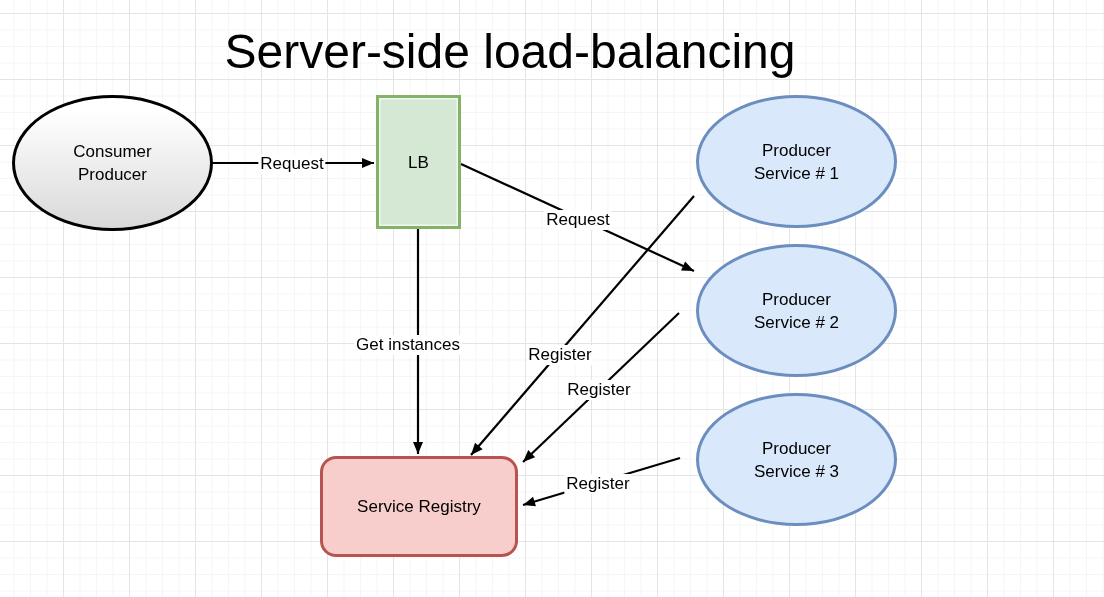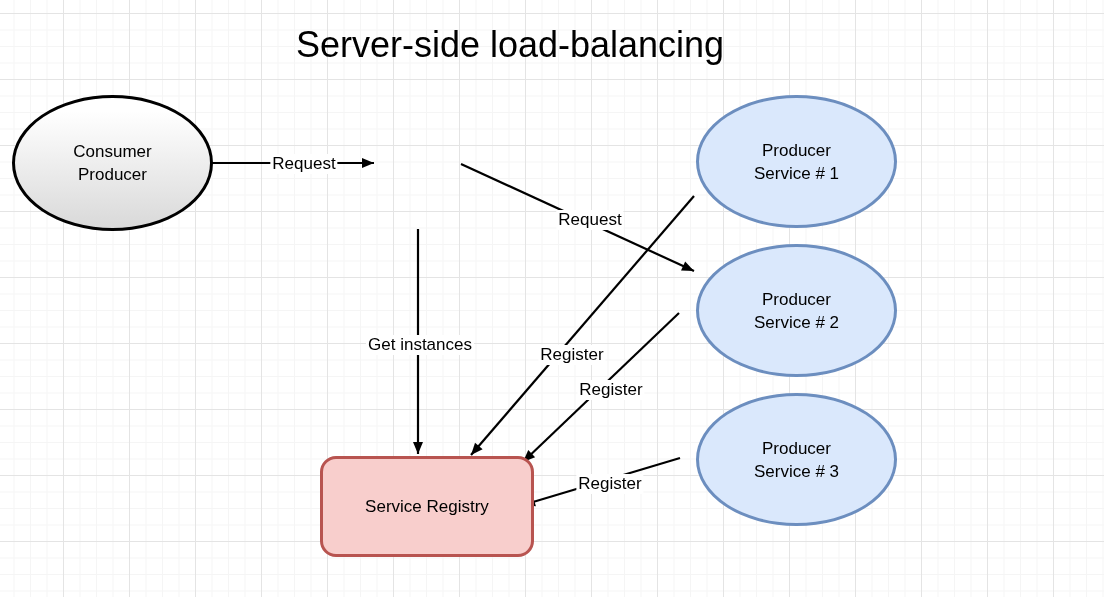--- a/index.html
+++ b/index.html
@@ -14,21 +14,21 @@
     background-image:
       linear-gradient(var(--grid-major) 1px, transparent 1px),
       linear-gradient(90deg, var(--grid-major) 1px, transparent 1px),
       linear-gradient(var(--grid-minor) 1px, transparent 1px),
       linear-gradient(90deg, var(--grid-minor) 1px, transparent 1px);
     background-size: 66px 66px, 66px 66px, 16.5px 16.5px, 16.5px 16.5px;
     background-position: -3px 13px, -3px 13px, -3px 13px, -3px 13px;
   }
   .title {
     position: absolute; left: 210px; top: 24px; width: 600px;
-    text-align: center; font-size: 36px; color: var(--text-color);
+    text-align: center; font-size: 48px; color: var(--text-color);
     letter-spacing: 0px; white-space: nowrap;
   }
   .edges { position: absolute; left: 0; top: 0; pointer-events: none; }
   .edge  { stroke: var(--edge-color); stroke-width: 2.2; }
   .node {
     position: absolute; box-sizing: border-box;
     display: flex; align-items: center; justify-content: center;
     text-align: center; font-size: 17px; line-height: 23px;
     color: var(--text-color); white-space: pre-line;
   }
@@ -46,29 +46,29 @@
   }
   .producer {
     border: 3px solid var(--producer-stroke);
     background: var(--producer-fill);
     width: 201px; height: 133px; left: 696px;
   }
   .p1 { top: 95px; }
   .p2 { top: 244px; }
   .p3 { top: 393px; }
   .registry {
-    left: 320px; top: 456px; width: 214px; height: 101px;
+    left: 320px; top: 456px; width: 198px; height: 101px;
     border: 3px solid var(--registry-stroke);
     background: var(--registry-fill);
     border-radius: 16px;
   }
   .edge-label {
     position: absolute; transform: translate(-50%, -50%);
     background: var(--canvas-bg, #fff); color: var(--text-color);
-    font-size: 17px; line-height: 20px; padding: 0 2px; white-space: nowrap; margin-left: 12px;
+    font-size: 17px; line-height: 20px; padding: 0 2px; white-space: nowrap;
   }
 </style>
 </head>
 <body>
 
 <div class="canvas">
 
   <div class="title">Server-side load-balancing</div>
 
   <svg class="edges" width="1104" height="597" viewBox="0 0 1104 597">
@@ -83,20 +83,23 @@
     <line class="edge" x1="694" y1="196" x2="471" y2="455" marker-end="url(#arrow)"></line>
     <line class="edge" x1="679" y1="313" x2="523" y2="462" marker-end="url(#arrow)"></line>
     <line class="edge" x1="680" y1="458" x2="523" y2="505" marker-end="url(#arrow)"></line>
   </svg>
 
   <div class="node ellipse consumer">
     <span>Consumer
 Producer</span>
   </div>
 
+  <div class="node lb">
+    <span>LB</span>
+  </div>
 
   <div class="node ellipse producer p1">
     <span>Producer
 Service # 1</span>
   </div>
 
   <div class="node ellipse producer p2">
     <span>Producer
 Service # 2</span>
   </div>

